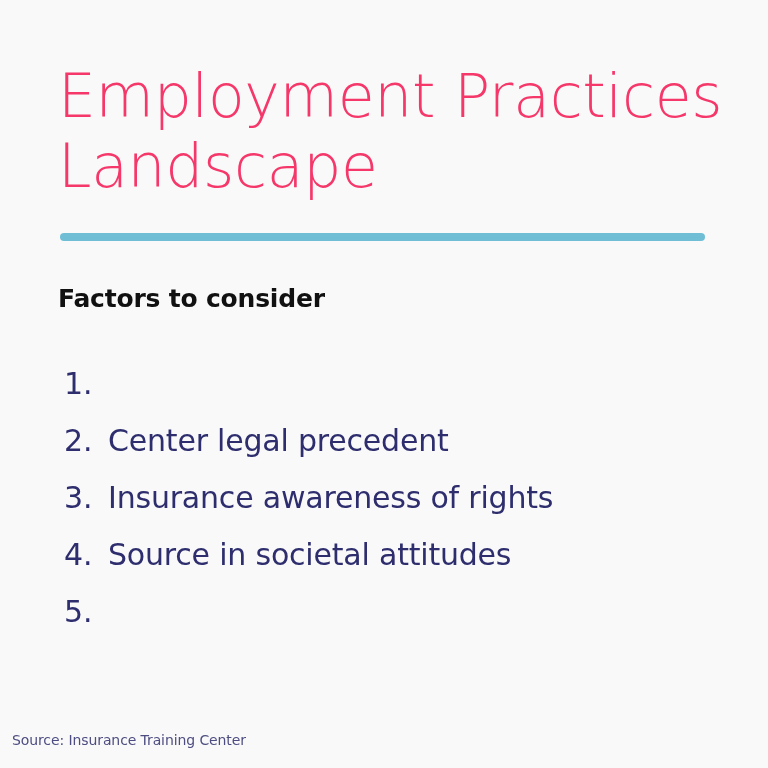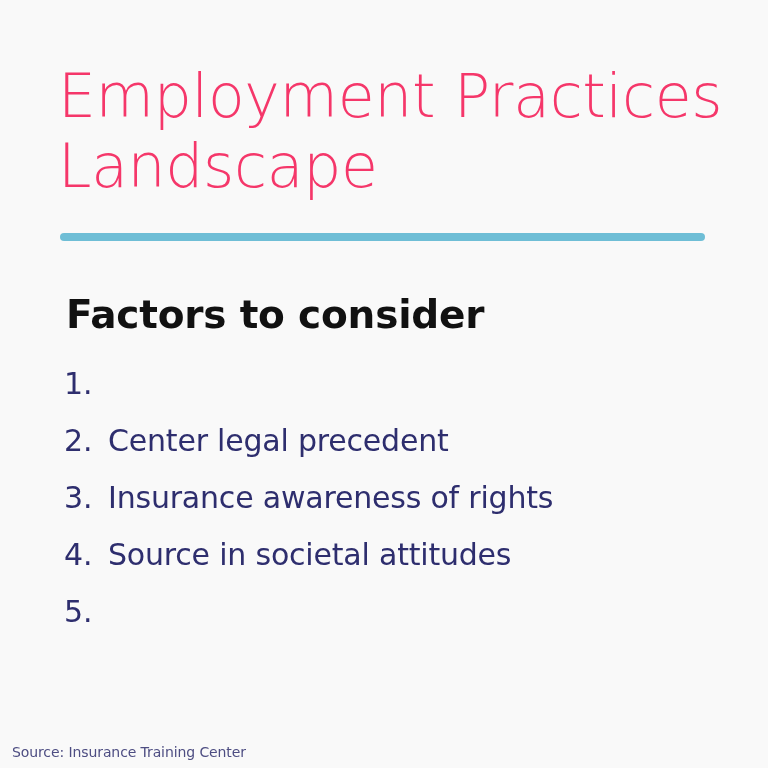--- a/index.html
+++ b/index.html
@@ -50,24 +50,24 @@
     height: 8px;
     background: #6fbed6;
     border-radius: 5px;
   }
 
   
   .subtitle {
     position: absolute;
     left: 58px;
     top: 284px;
-    margin: 8px;
+    margin: 0;
     color: #111111;
     font-family: "DejaVu Sans", sans-serif;
-    font-size: 39px;
+    font-size: 25px;
     font-weight: 700;
     letter-spacing: -0.2px;
     line-height: 1.2;
   }
 
   
   .factors-list {
     position: absolute;
     left: 64px;
     top: 355px;
@@ -97,21 +97,21 @@
   }
 
   
   .footer {
     position: absolute;
     left: 0;
     right: 0;
     bottom: 8px;
     height: 28px;
     display: flex;
-    align-items: flex-end;
+    align-items: flex-start;
     justify-content: space-between;
     padding: 0 11px 0 12px;
     box-sizing: border-box;
   }
   .footer-text {
     color: #4d4d82;
     font-family: "DejaVu Sans", sans-serif;
     font-size: 14px;
     font-weight: 400;
     letter-spacing: -0.1px;

